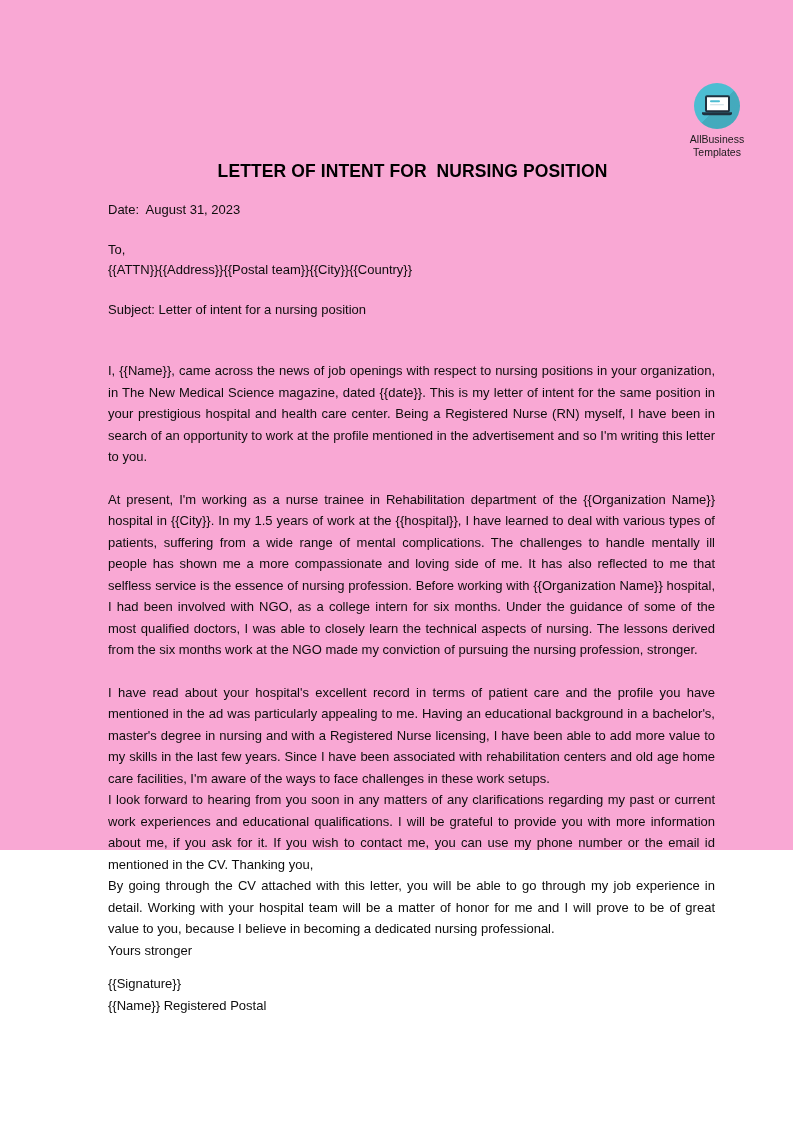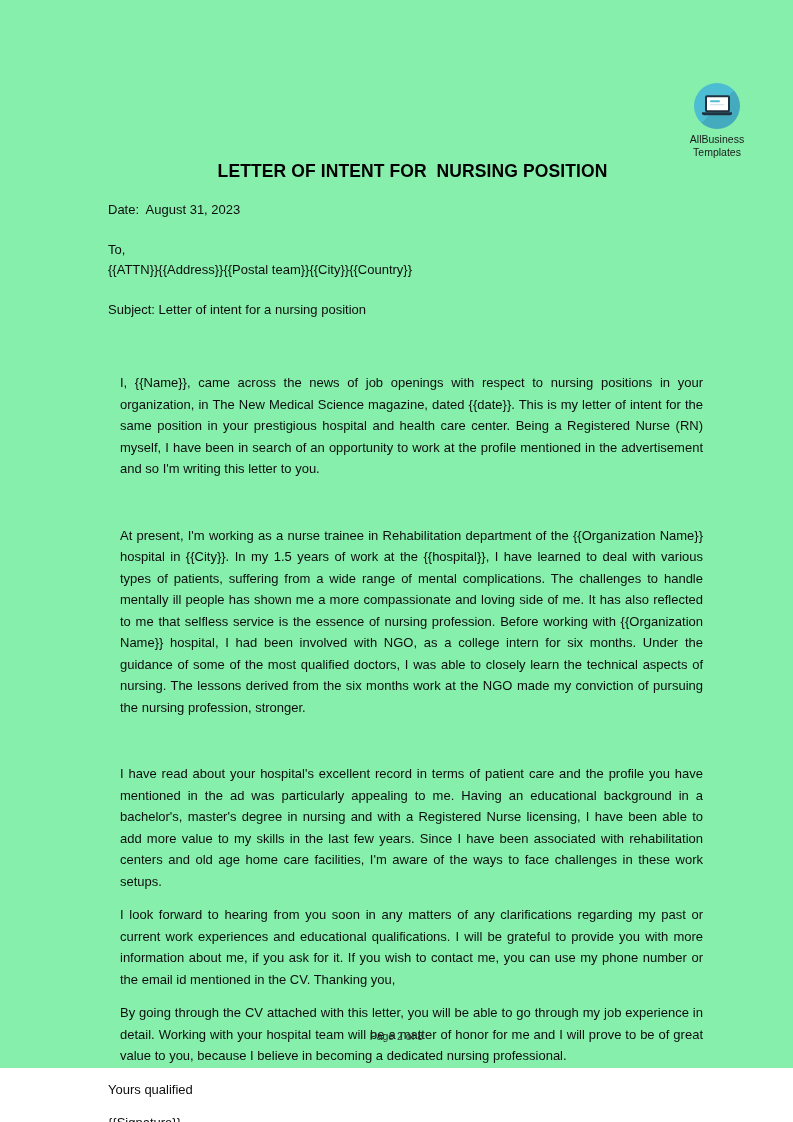--- a/index.html
+++ b/index.html
@@ -13,22 +13,22 @@
     position: relative;
     font-family: "Liberation Sans", sans-serif;
     color: #000000;
     overflow: hidden;
   }
 
   .page {
     position: absolute;
     inset: 0;
     width: 793px;
-    height: 1068px;
-    background: #86efac;
+    height: 850px;
+    background: #f9a8d4;
   }
 
   
   .logo-block {
     position: absolute;
     top: 83px;
     left: 664px;
     width: 106px;
     text-align: center;
   }
@@ -116,21 +116,21 @@
     width: 607px;
     font-family: "Liberation Sans", sans-serif;
     font-size: 13px;
     line-height: 21.5px;
     color: #0d0d0d;
   }
 
   .line { white-space: pre-wrap; }
 
   p.para {
-    margin: 12px;
+    margin: 0;
     text-align: justify;
     text-justify: inter-word;
   }
 
   .gap-sm { height: 12px; }
   .gap-md { height: 19px; }
   .gap-lg { height: 21px; }
 
   .addr-block { line-height: 20px; }
 
@@ -196,24 +196,23 @@
     <p class="para">At present, I'm working as a nurse trainee in Rehabilitation department of the {{Organization Name}} hospital in {{City}}. In my 1.5 years of work at the {{hospital}}, I have learned to deal with various types of patients, suffering from a wide range of mental complications. The challenges to handle mentally ill people has shown me a more compassionate and loving side of me. It has also reflected to me that selfless service is the essence of nursing profession. Before working with {{Organization Name}} hospital, I had been involved with NGO, as a college intern for six months. Under the guidance of some of the most qualified doctors, I was able to closely learn the technical aspects of nursing. The lessons derived from the six months work at the NGO made my conviction of pursuing the nursing profession, stronger.</p>
 
     <div class="gap-lg"></div>
 
     <p class="para">I have read about your hospital's excellent record in terms of patient care and the profile you have mentioned in the ad was particularly appealing to me. Having an educational background in a bachelor's, master's degree in nursing and with a Registered Nurse licensing, I have been able to add more value to my skills in the last few years. Since I have been associated with rehabilitation centers and old age home care facilities, I'm aware of the ways to face challenges in these work setups.</p>
 
     <p class="para">I look forward to hearing from you soon in any matters of any clarifications regarding my past or current work experiences and educational qualifications. I will be grateful to provide you with more information about me, if you ask for it. If you wish to contact me, you can use my phone number or the email id mentioned in the CV. Thanking you,</p>
 
     <p class="para">By going through the CV attached with this letter, you will be able to go through my job experience in detail. Working with your hospital team will be a matter of honor for me and I will prove to be of great value to you, because I believe in becoming a dedicated nursing professional.</p>
 
-    <div class="line">Yours qualified</div>
+    <div class="line">Yours stronger</div>
 
     <div class="gap-sm"></div>
 
     <div class="line">{{Signature}}</div>
     <div class="line">{{Name}} Registered Postal</div>
 
   </div>
 
-  <div class="footer">Page 2 of 8</div>
 
 </div>
 
 </body></html>

